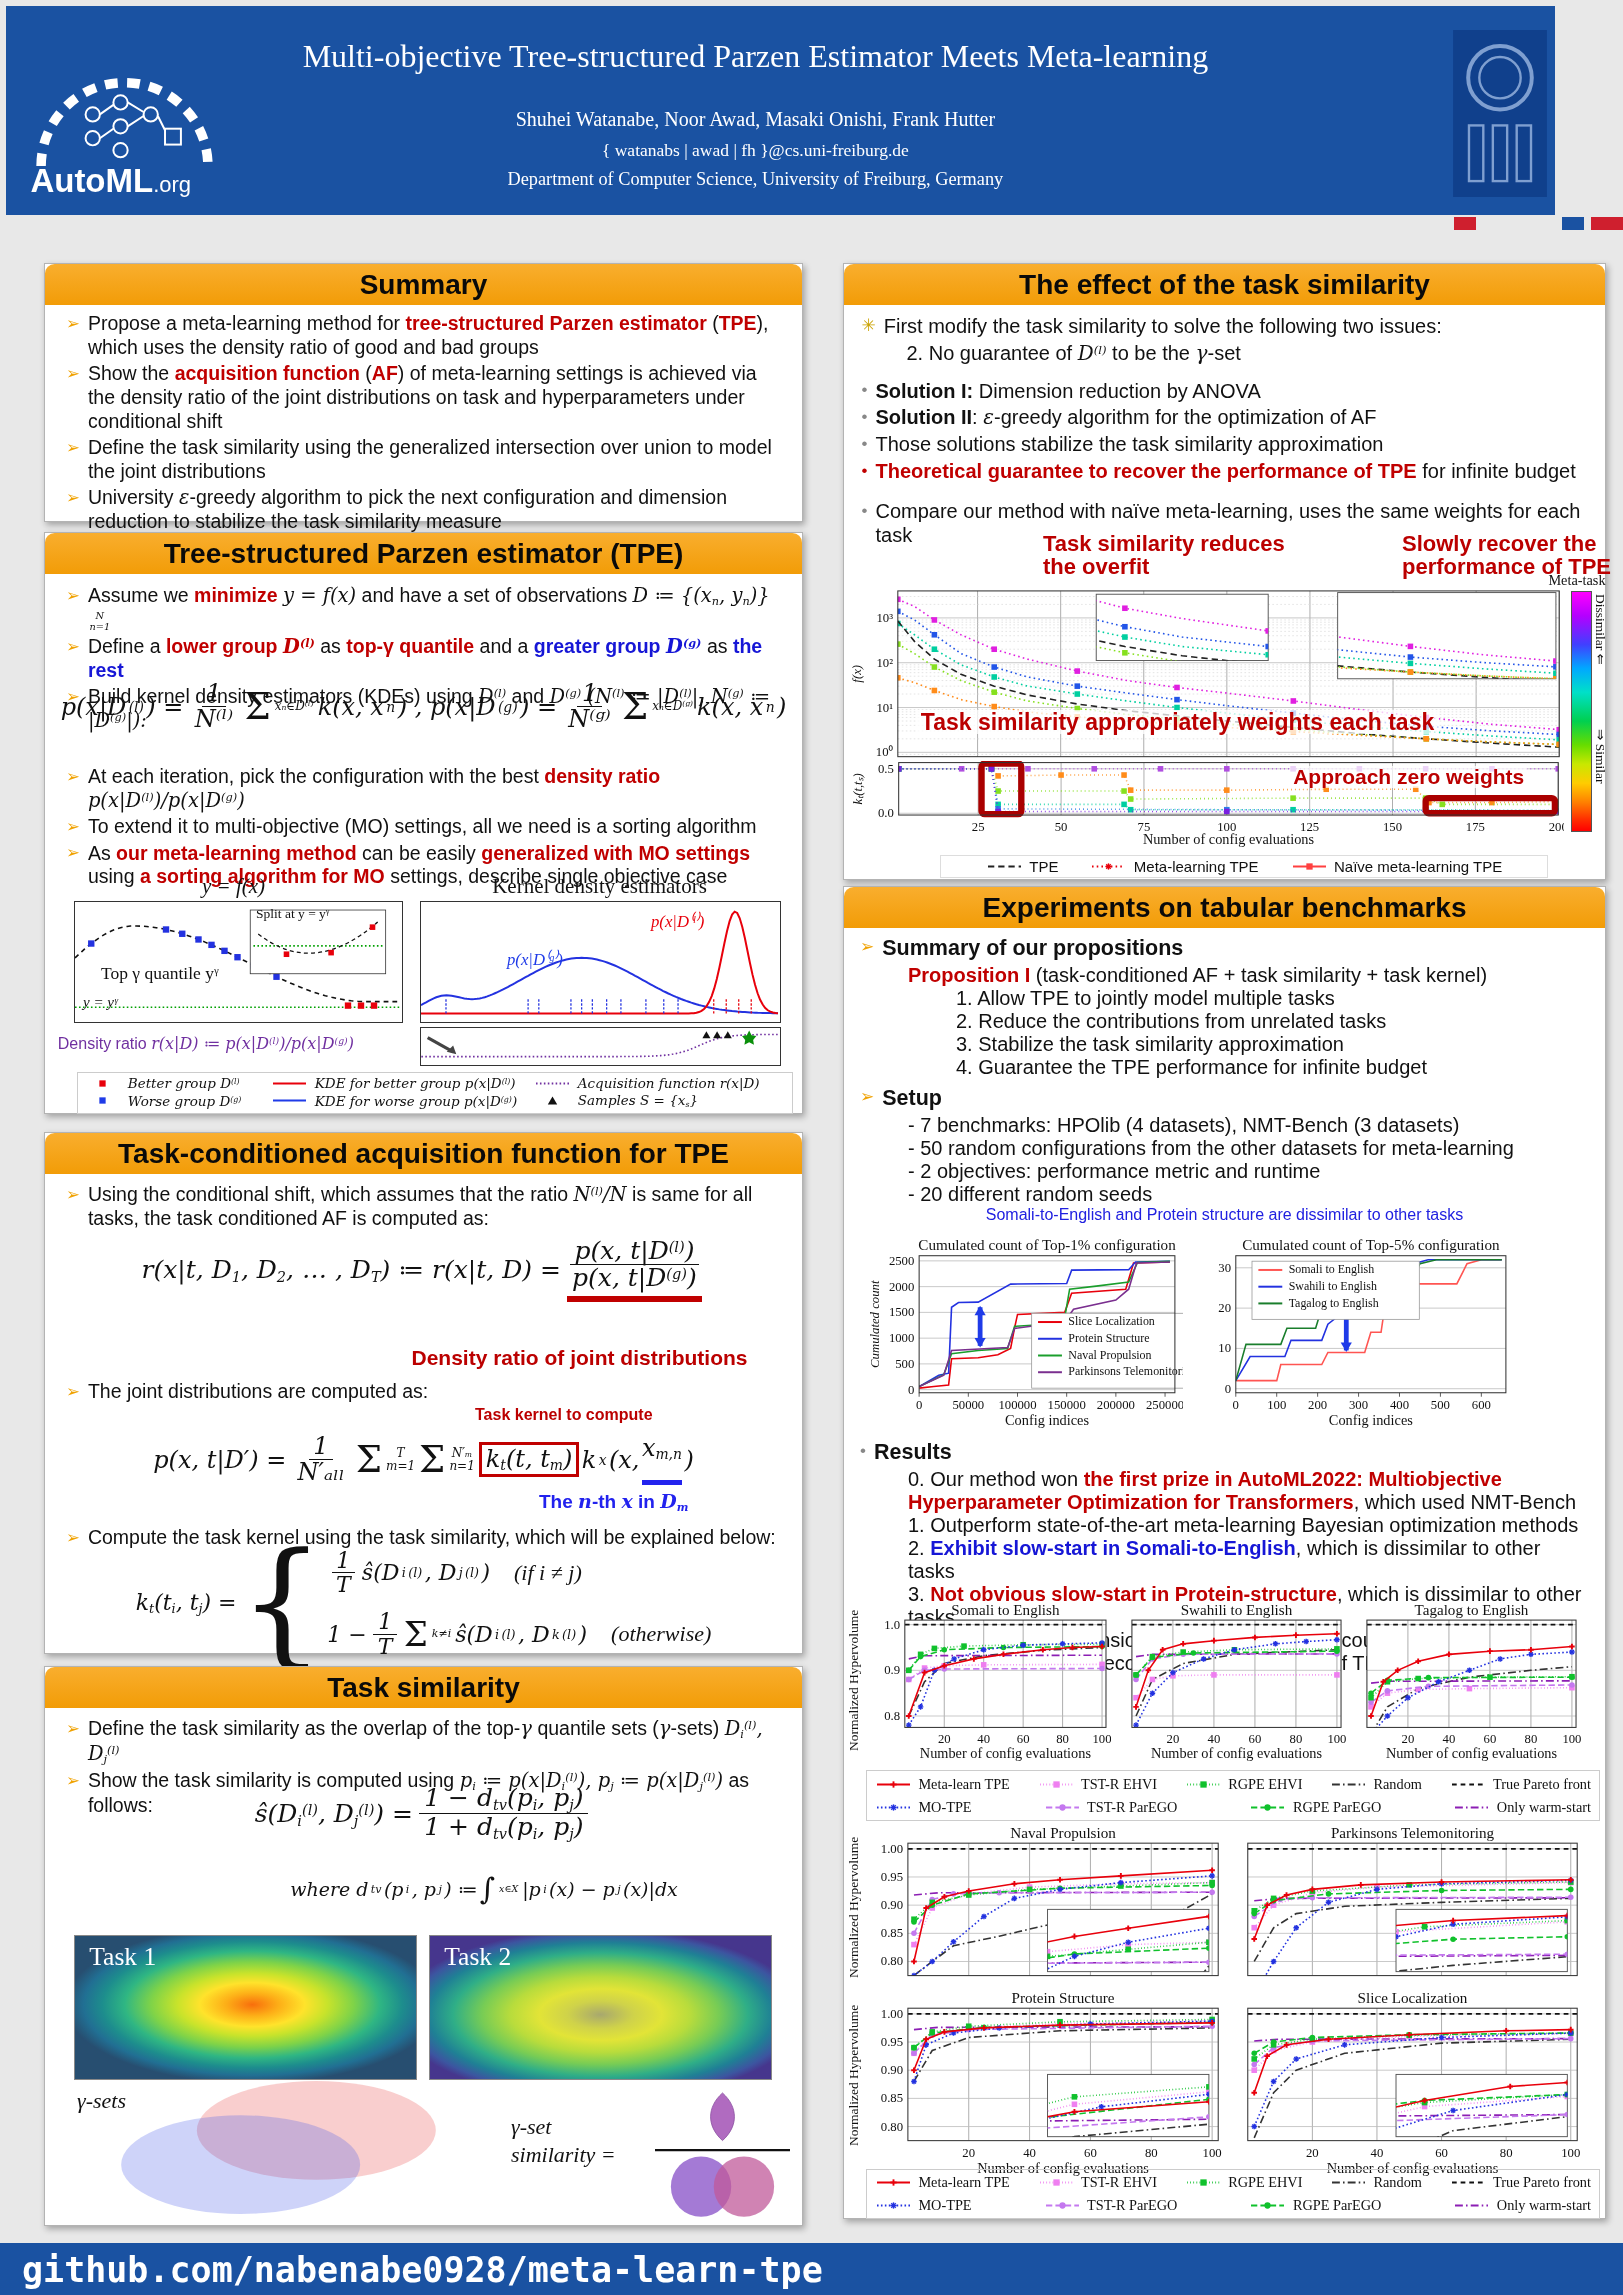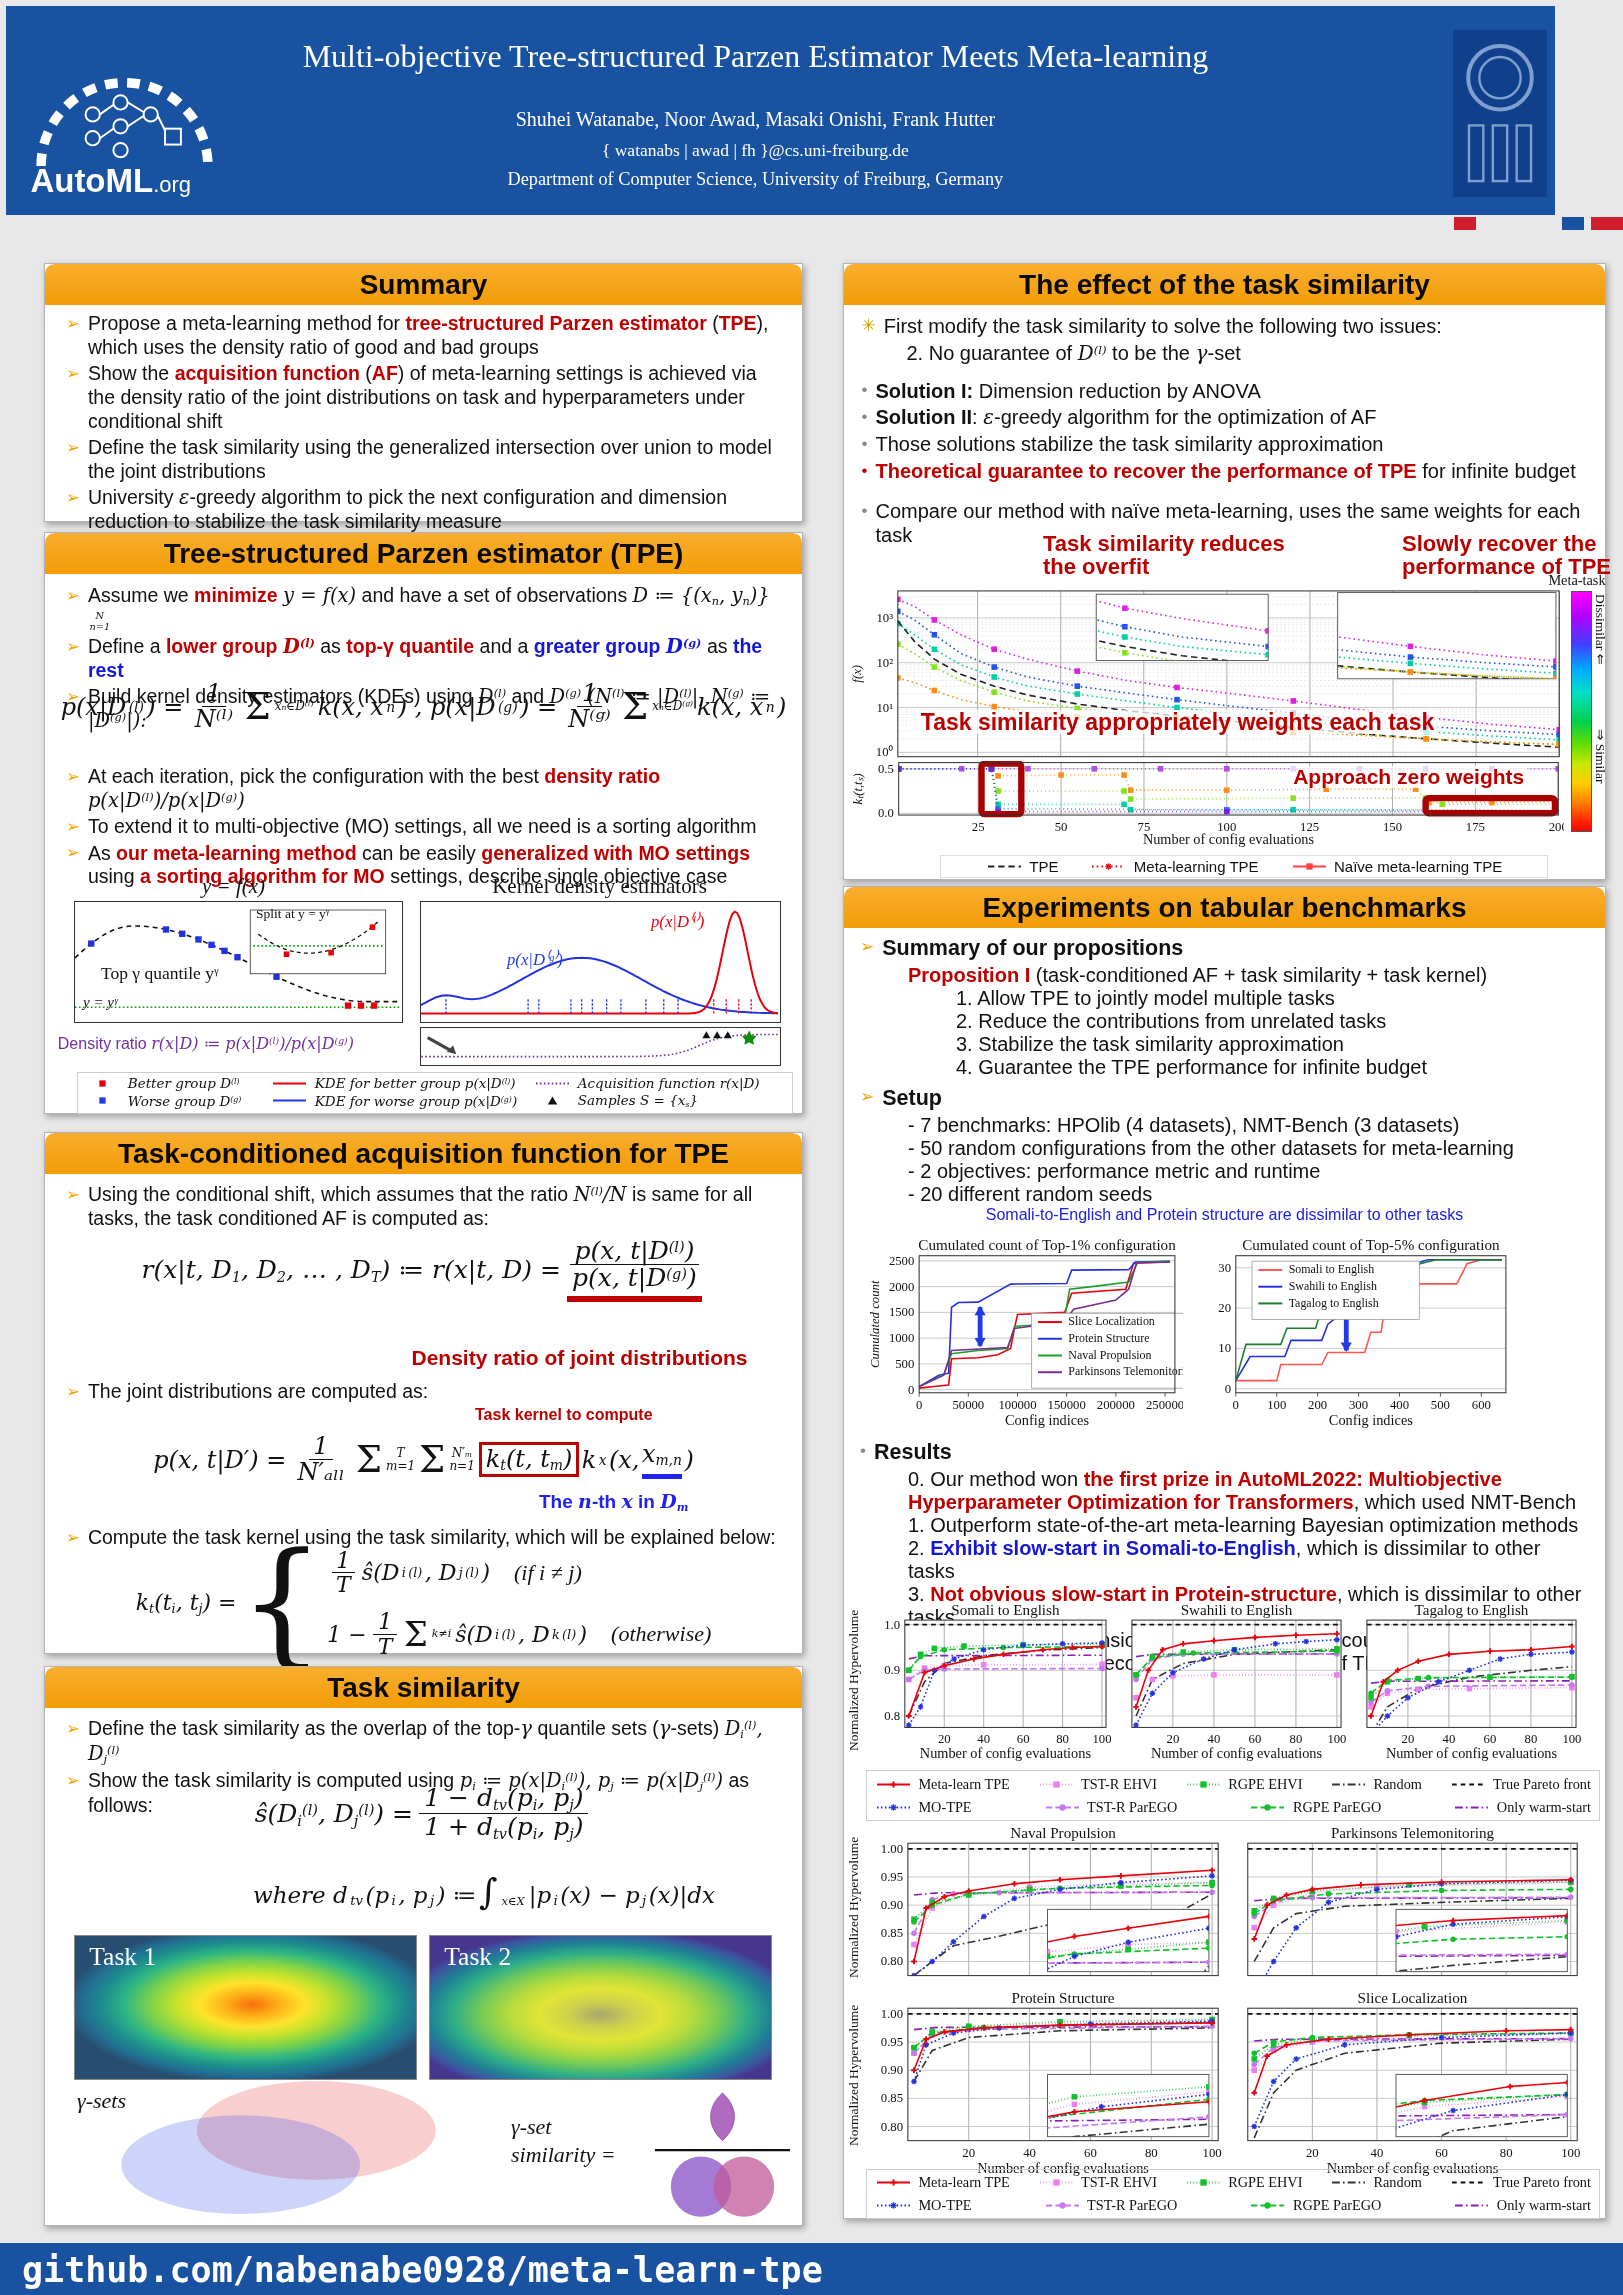--- a/index.html
+++ b/index.html
@@ -33,21 +33,21 @@
   .m{font-family:"DejaVu Serif",serif;font-style:italic;}
   .sp{font-size:.58em;vertical-align:.5em;}
   .sb{font-size:.58em;vertical-align:-.25em;}
   .big{font-size:1.55em;font-style:normal;line-height:.9;}
   .frac{display:inline-flex;flex-direction:column;align-items:center;vertical-align:middle;margin:0 4px;line-height:1.05;}
   .fn{border-bottom:1.6px solid currentColor;padding:0 4.8px;}
   .fd{padding:0 4.8px;}
   .ss{display:inline-flex;flex-direction:column;align-items:center;vertical-align:middle;
       font-size:.5em;line-height:1.1;margin:0 1.6px;font-style:italic;}
   .rbox{border:3.2px solid #c00000;padding:0 4px;display:inline-block;}
-  .ulb{border-bottom:5.6px solid #2222ee;padding-bottom:5px;}
+  .ulb{border-bottom:5.6px solid #2222ee;padding-bottom:17px;}
   .ulr{border-bottom:6.4px solid #c00000;padding-bottom:4.8px;}
   .fml{font-family:"DejaVu Serif",serif;font-style:italic;font-size:26px;display:flex;
        align-items:center;justify-content:center;gap:2.4px;}
   .serif{font-family:"Liberation Serif",serif;}
   .lgrow{display:flex;align-items:center;gap:6.4px;font-family:"Liberation Serif",serif;}
   .lgit{display:flex;align-items:center;gap:6.4px;}
   .cases{display:inline-flex;flex-direction:column;gap:14.3px;}
   .brace{font-size:135px;font-weight:100;line-height:.8;font-family:"DejaVu Serif",serif;font-style:normal;}
   .heat{border:0.8px solid #888;position:absolute;}
   .heat .hlabel{position:absolute;left:14.3px;top:6.4px;color:#fff;font-family:"Liberation Serif",serif;font-size:25.5px;}
@@ -406,21 +406,21 @@
           <span><span>Show the task similarity is computed using </span><span class="m">p</span><span class="m sb">i</span><span class="m"> ≔ p(x|D</span><span class="m sb">i</span><span class="m sp">(l)</span><span class="m">), p</span><span class="m sb">j</span><span class="m"> ≔ p(x|D</span><span class="m sb">j</span><span class="m sp">(l)</span><span class="m">)</span><span> as follows:</span></span>
         </div>
     </div>
     <div class="abs fml" style="left:0;top:118px;width:757px;font-size:25px;">
       <span><span>ŝ(D</span><span class="sb">i</span><span class="sp">(l)</span><span>, D</span><span class="sb">j</span><span class="sp">(l)</span><span>) =</span></span>
       <span class="frac">
           <span class="fn"><span>1 − d</span><span class="sb">tv</span><span>(p</span><span class="sb">i</span><span>, p</span><span class="sb">j</span><span>)</span></span>
           <span class="fd"><span>1 + d</span><span class="sb">tv</span><span>(p</span><span class="sb">i</span><span>, p</span><span class="sb">j</span><span>)</span></span>
         </span>
     </div>
-    <div class="abs fml" style="left:120px;top:209px;width:638px;font-size:23px;align-items:flex-end;">
+    <div class="abs fml" style="left:120px;top:209px;width:638px;font-size:19px;">
         <span>where   d</span>
         <span class="sb">tv</span>
         <span>(p</span>
         <span class="sb">i</span>
         <span>, p</span>
         <span class="sb">j</span>
         <span>) ≔ </span>
         <span class="big">∫</span>
         <span class="ss">
           <span></span>

